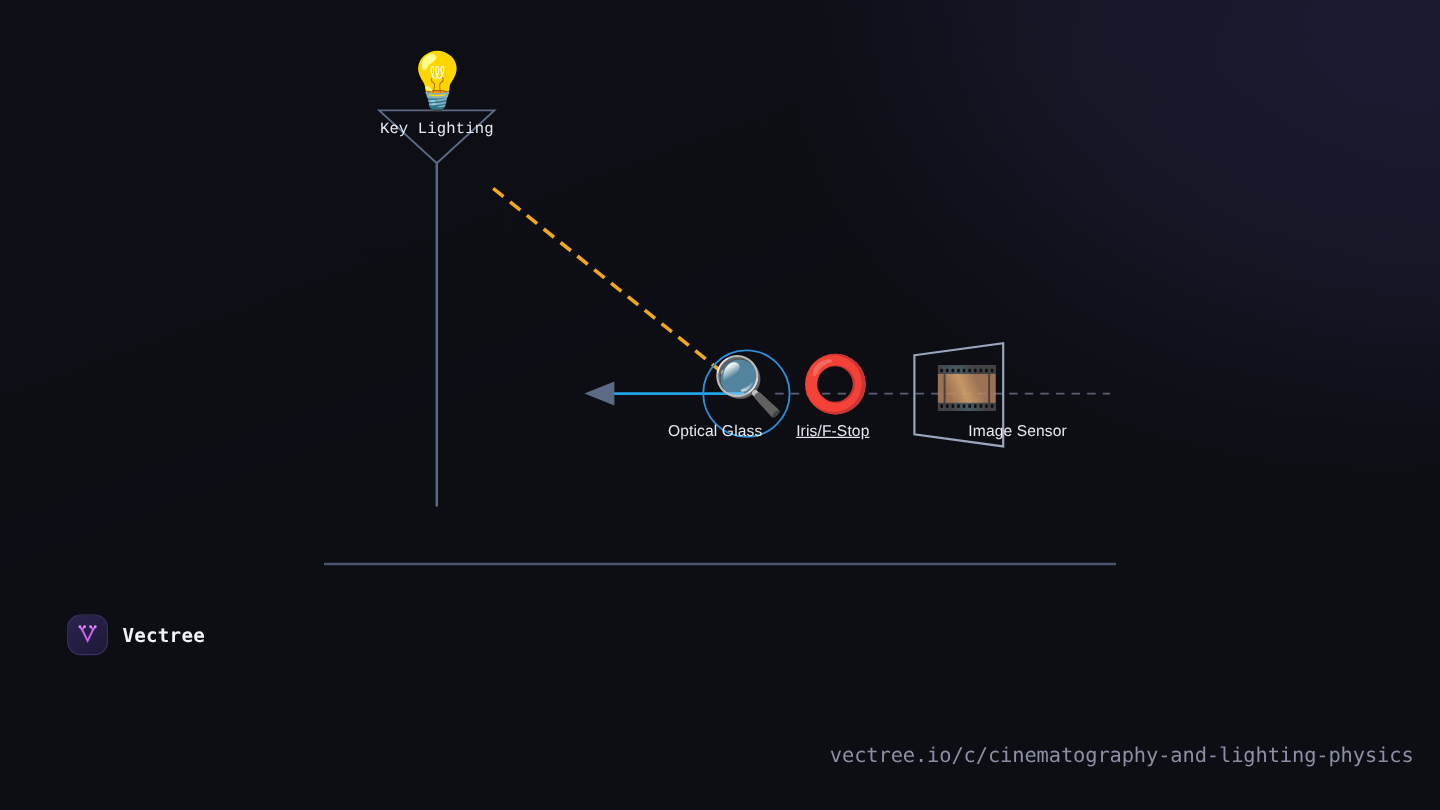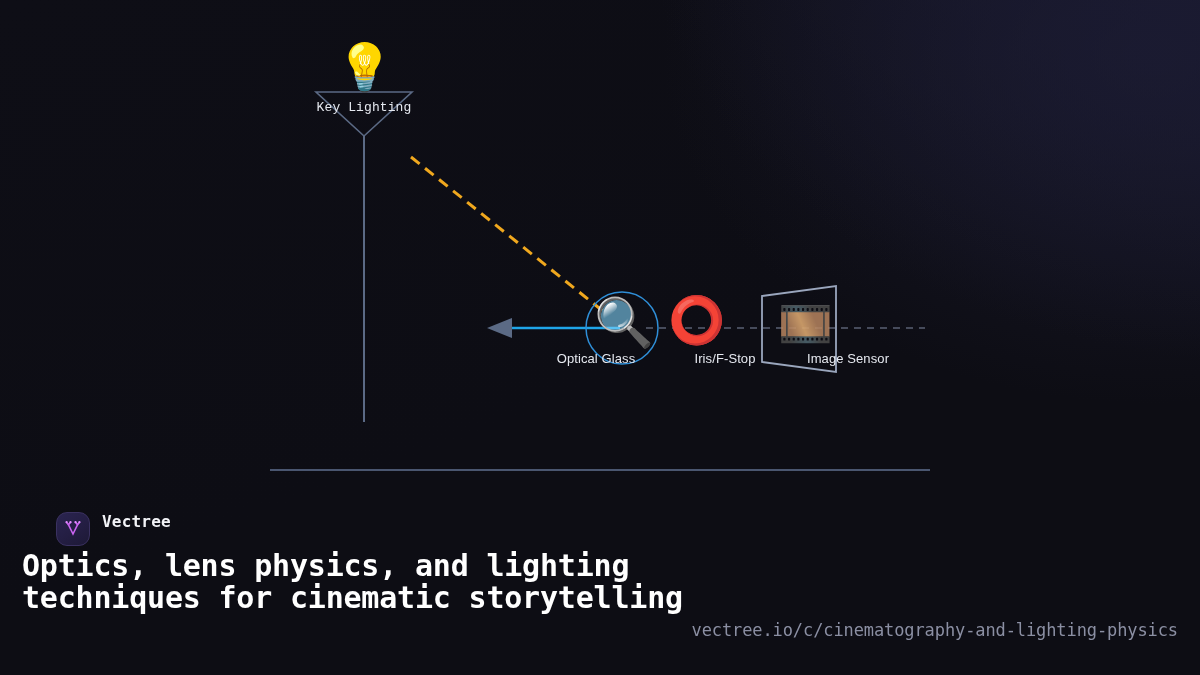--- a/index.html
+++ b/index.html
@@ -57,21 +57,21 @@
     top: 500px;
     width: 1200px;
     height: 175px;
   }
 
   #brand-row {
     position: absolute;
     left: 24px;
     top: 12px;
     display: flex;
-    align-items: flex-start;
+    align-items: center;
     gap: 12px;
     padding-left: 32px;
   }
 
   #brand-logo {
     width: 34px;
     height: 34px;
     border-radius: 11px;
     background: linear-gradient(145deg, #2a2450 0%, #241e43 55%, #1d1936 100%);
     border: 1px solid #3a3160;
@@ -144,21 +144,21 @@
     <div class="emoji" style="left:594px; top:298px; width:56px; font-size:48px;">🔍</div>
 
     <div class="emoji" style="left:668px; top:297px; width:52px; font-size:46px;">⭕</div>
 
     <div class="emoji" style="left:778px; top:302px; width:56px; font-size:44px;">🎞️</div>
 
     <div class="node-label" style="left:264px; top:100px; width:200px;font-family:Liberation Mono, monospace;">Key Lighting</div>
 
     <div class="node-label" style="left:496px; top:351px; width:200px;">Optical Glass</div>
 
-    <div class="node-label" style="left:625px; top:351px; width:200px;">Iris/F-Stop</div>
+    <div class="node-label" style="left:594px; top:351px; width:200px;text-decoration:underline;">Iris/F-Stop</div>
 
     <div class="node-label" style="left:748px; top:351px; width:200px;">Image Sensor</div>
   </div>
 
   <div id="footer">
 
     <div id="brand-row">
       <div id="brand-logo">
         <svg width="20" height="20" viewBox="0 0 20 20" aria-hidden="true">
           <g stroke="#c964f0" stroke-width="1.6" fill="none" stroke-linecap="round">
@@ -170,18 +170,17 @@
           </g>
           <circle cx="3.6" cy="3.2" r="1.15" fill="#e08bff"></circle>
           <circle cx="7.5" cy="3.2" r="1.15" fill="#e08bff"></circle>
           <circle cx="12.5" cy="3.2" r="1.15" fill="#e08bff"></circle>
           <circle cx="16.4" cy="3.2" r="1.15" fill="#e08bff"></circle>
         </svg>
       </div>
       <div id="brand-name">Vectree</div>
     </div>
 
-    <div id="headline">Optics, lens physics, and lighting techniques for cinematic storytelling</div>
 
     <div id="footer-url">vectree.io/c/cinematography-and-lighting-physics</div>
   </div>
 
 </div>
 
 </body></html>

